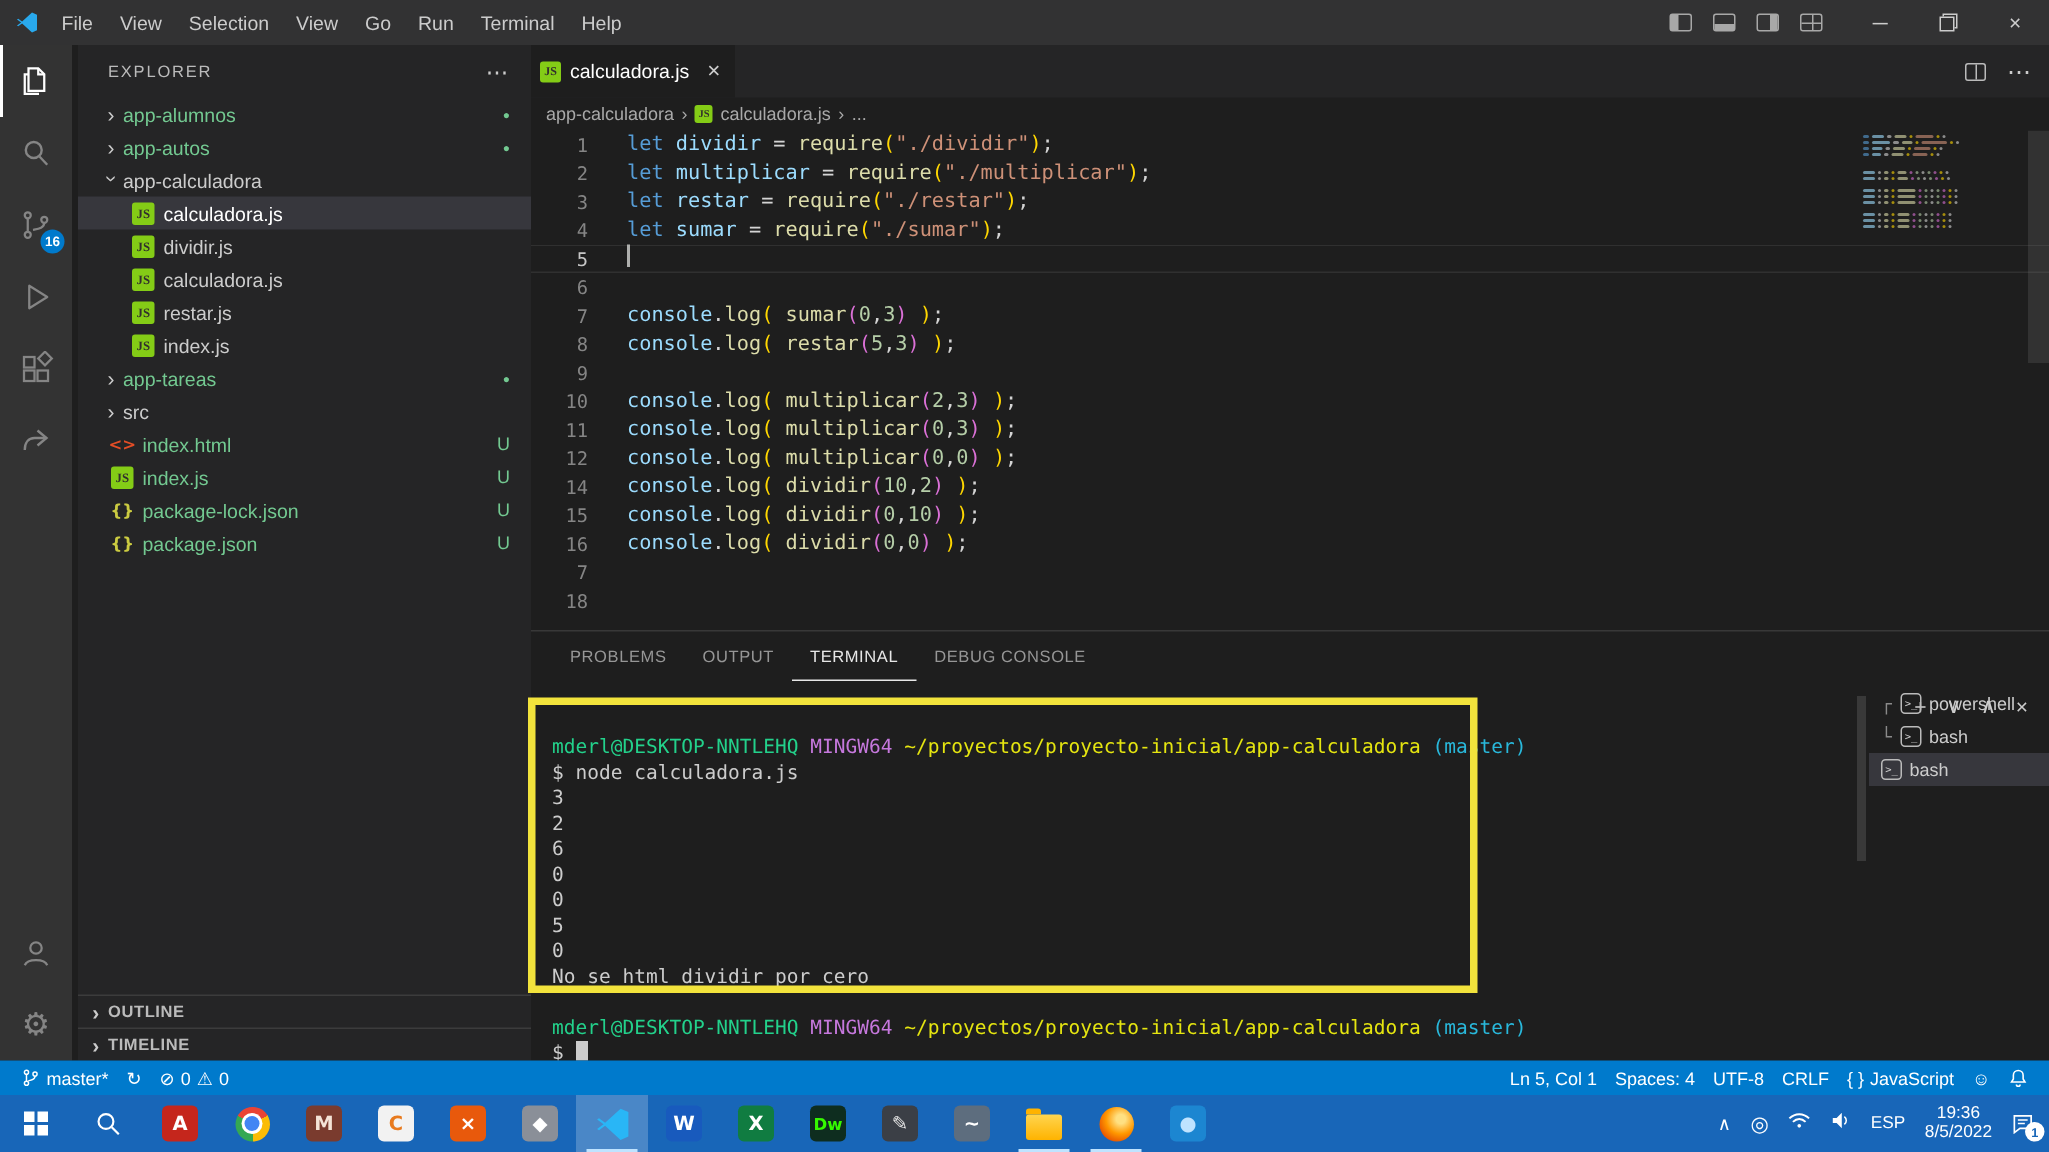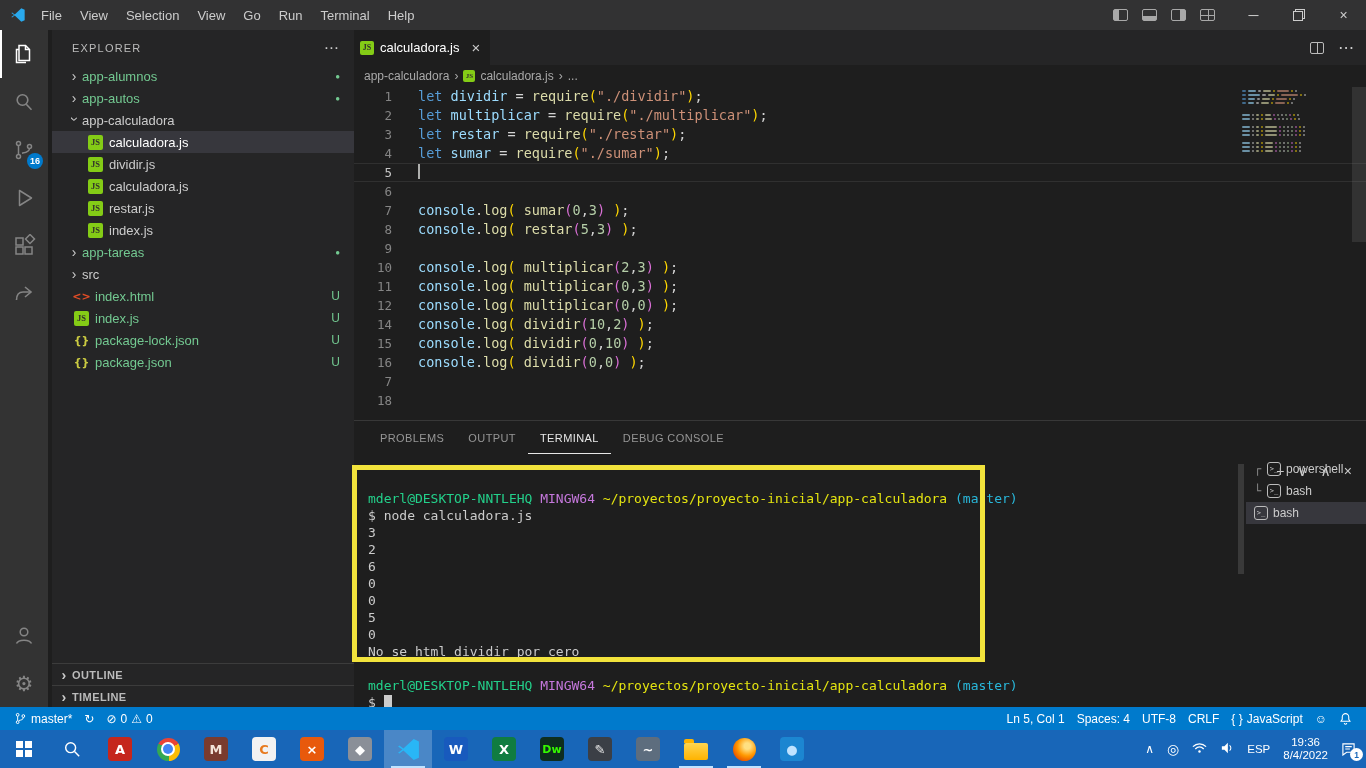--- a/index.html
+++ b/index.html
@@ -683,21 +683,21 @@
       </span>
       <span>
         <svg width="14" height="12" viewBox="0 0 16 14">
             <path fill="#fff" d="M2 5h3l4-4v12l-4-4H2z"></path>
             <path d="M11 4c2 1.5 2 4.5 0 6" stroke="#fff" fill="none" stroke-width="1.2"></path>
           </svg>
       </span>
       <span class="tray-lang">ESP</span>
       <span class="clock">
         <div>19:36</div>
-        <div>8/4/2022</div>
+        <div>8/5/2022</div>
       </span>
       <span class="action-center">
         <svg width="15" height="14" viewBox="0 0 16 15" fill="none" stroke="#fff" stroke-width="1.2">
             <path d="M2 2h12v9H6l-4 3z"></path>
             <path d="M4.5 5h7M4.5 7.5h5"></path>
           </svg>
         <span class="ac-badge">1</span>
       </span>
     </div>
   </div>

